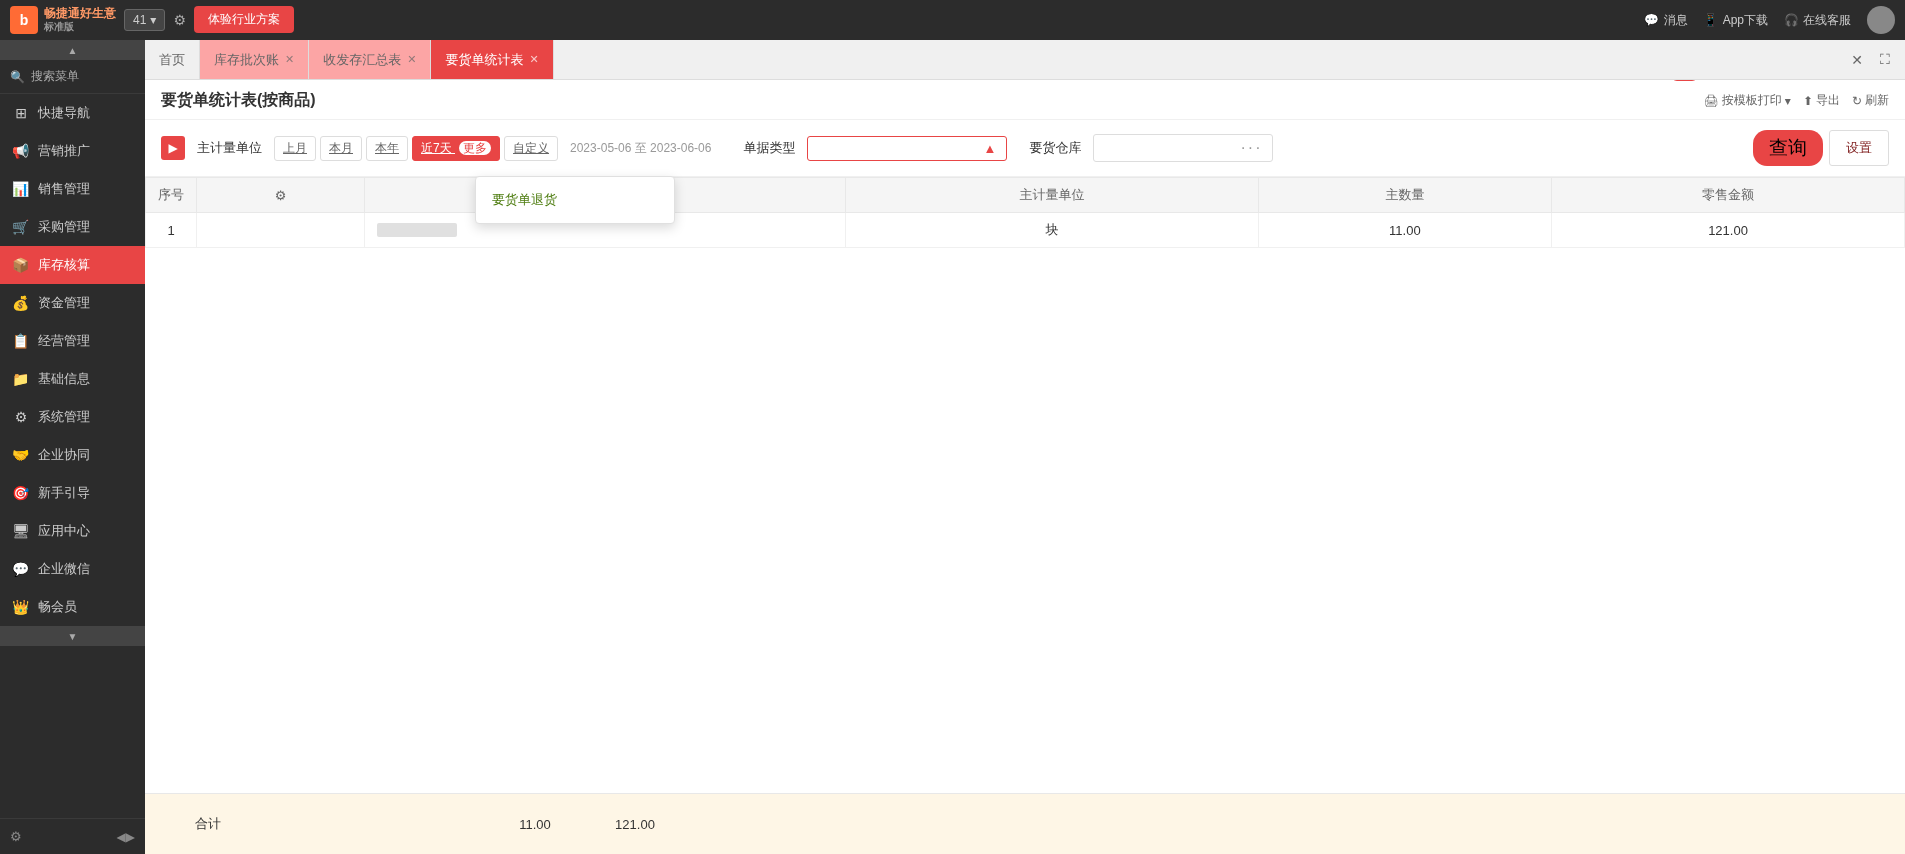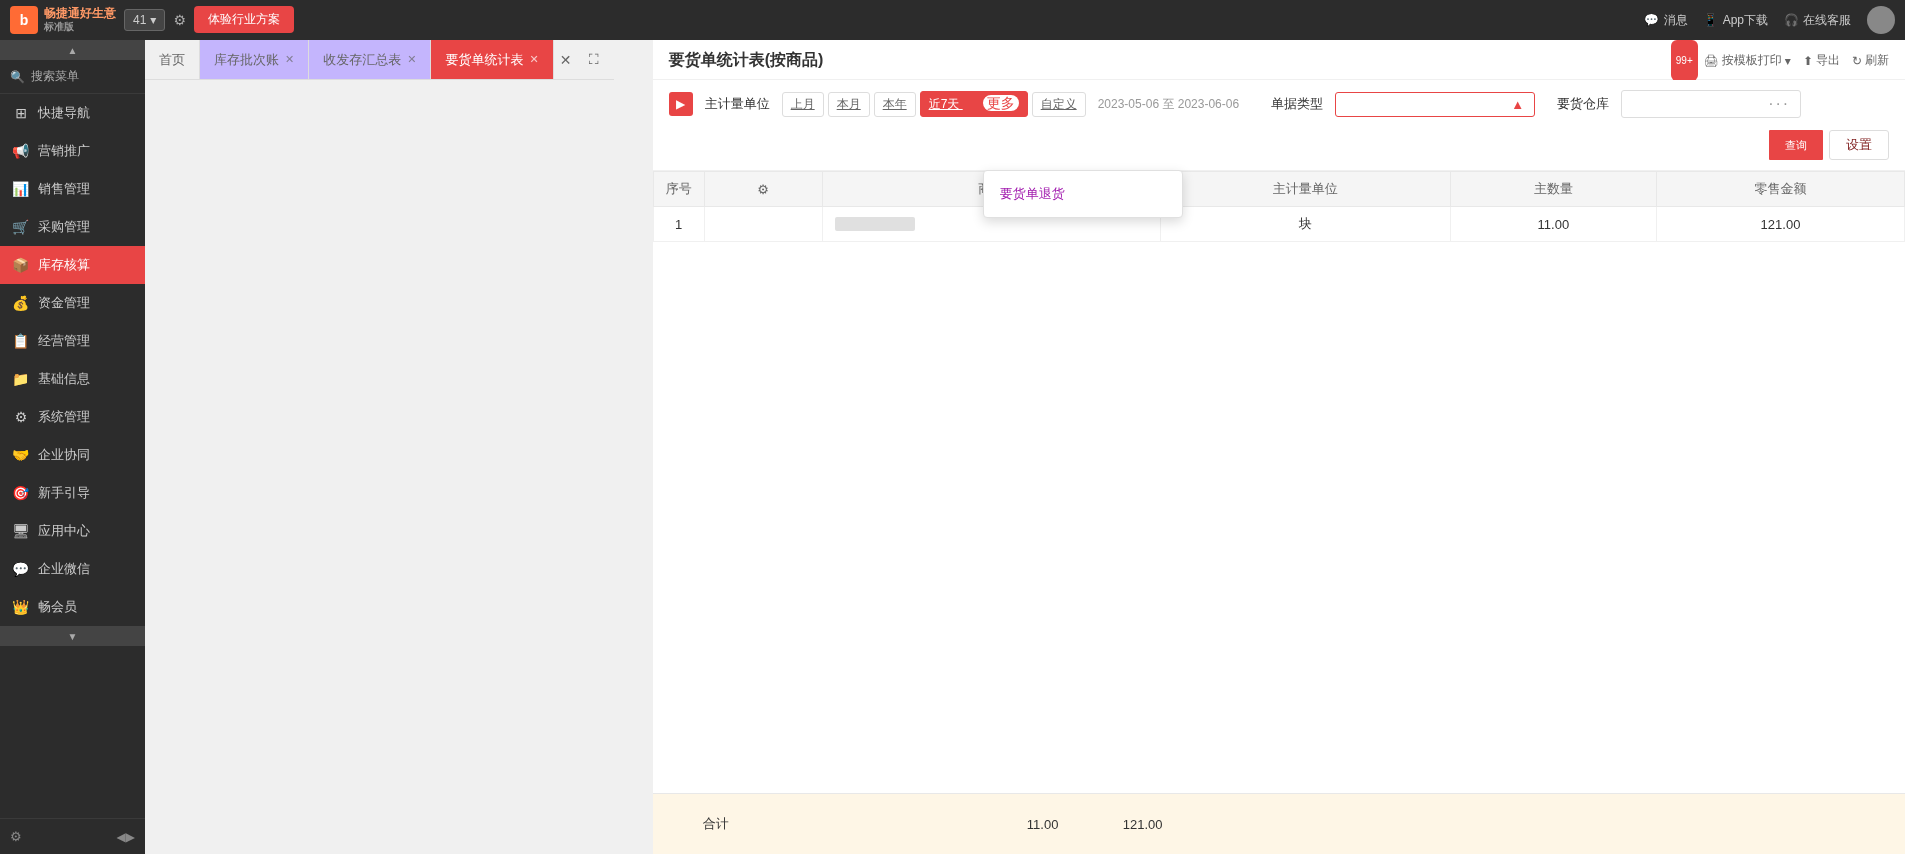--- a/index.html
+++ b/index.html
@@ -161,23 +161,23 @@
       align-items: center;
       justify-content: space-between;
       color: #888;
       border-top: 1px solid #3a3a3a;
     }
 
     
     .content-area {
       flex: 1;
       display: flex;
+      flex-direction: column;
       background: #f0f0f0;
       overflow: hidden;
-      gap: 39px;
     }
 
     
     .tab-bar {
       height: 40px;
       background: #f0f0f0;
       display: flex;
       align-items: center;
       border-bottom: 1px solid #ddd;
       flex-shrink: 0;
@@ -186,21 +186,21 @@
     .tab-item {
       height: 100%;
       padding: 0 14px;
       display: flex;
       align-items: center;
       gap: 6px;
       font-size: 13px;
       color: #666;
       cursor: pointer;
       border-right: 1px solid #ddd;
-      background: #c4b5fd;
+      background: #fca5a5;
     }
     .tab-item.active {
       background: #e84545;
       color: white;
     }
     .tab-close {
       font-size: 11px;
       color: inherit;
       opacity: 0.7;
     }
@@ -332,25 +332,25 @@
       cursor: pointer;
       position: relative;
     }
     .filter-actions {
       margin-left: auto;
       display: flex;
       gap: 6px;
     }
     .btn-query {
       background: #e84545;
-      color: #ffffff;
+      color: #000000;
       border: none;
-      border-radius: 1px;
+      border-radius: 14px;
       padding: 5px 16px;
-      font-size: 11px;
+      font-size: 19px;
       cursor: pointer;
     }
     .btn-settings {
       background: white;
       color: #7f1d1d;
       border: 1px solid #ddd;
       border-radius: 3px;
       padding: 5px 16px;
       font-size: 13px;
       cursor: pointer;
@@ -365,21 +365,21 @@
       border: 1px solid #e0e0e0;
       border-radius: 4px;
       box-shadow: 0 4px 12px rgba(0,0,0,0.15);
       z-index: 100;
       min-width: 200px;
       padding: 4px 0;
     }
     .dropdown-item {
       padding: 10px 16px;
       font-size: 13px;
-      color: #a21caf;
+      color: #4d7c0f;
       cursor: pointer;
     }
     .dropdown-item.selected {
       background: #fff0f0;
       color: #e84545;
     }
 
     
     .data-table {
       flex: 1;
@@ -609,21 +609,21 @@
         <button class="filter-expand-btn">
           <span>▶</span>
         </button>
 
         <span class="filter-label">主计量单位</span>
         <div class="date-filter-group">
           <button class="date-btn">上月</button>
           <button class="date-btn">本月</button>
           <button class="date-btn">本年</button>
           <button class="date-btn hot">
-            近7天 <span style="background:white;color:#e84545;border-radius:8px;padding:0 4px;font-size:14px;margin-left:20px;text-align:center;">更多</span>
+            近7天 <span style="background:white;color:#e84545;border-radius:8px;padding:0 4px;font-size:12px;margin-left:4px;text-align:center;">更多</span>
           </button>
           <button class="date-btn">自定义</button>
         </div>
         <span class="date-range-text">2023-05-06 至 2023-06-06</span>
 
         <span class="filter-label" style="margin-left:20px;">单据类型</span>
         <div class="type-select-box">
           <span style="color:#999; font-size:13px;">&nbsp;</span>
           <span class="chevron-up">▲</span>
         </div>

